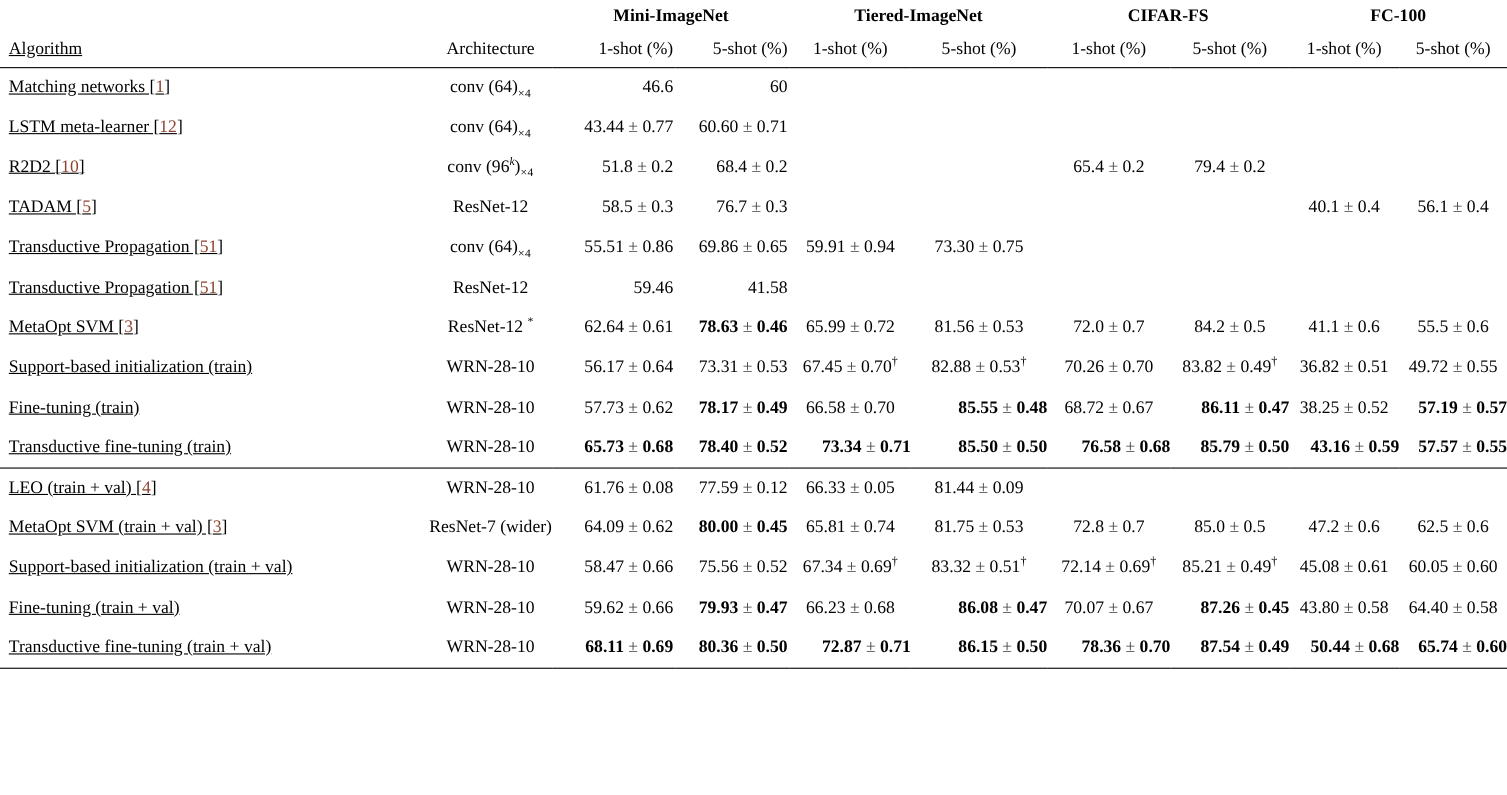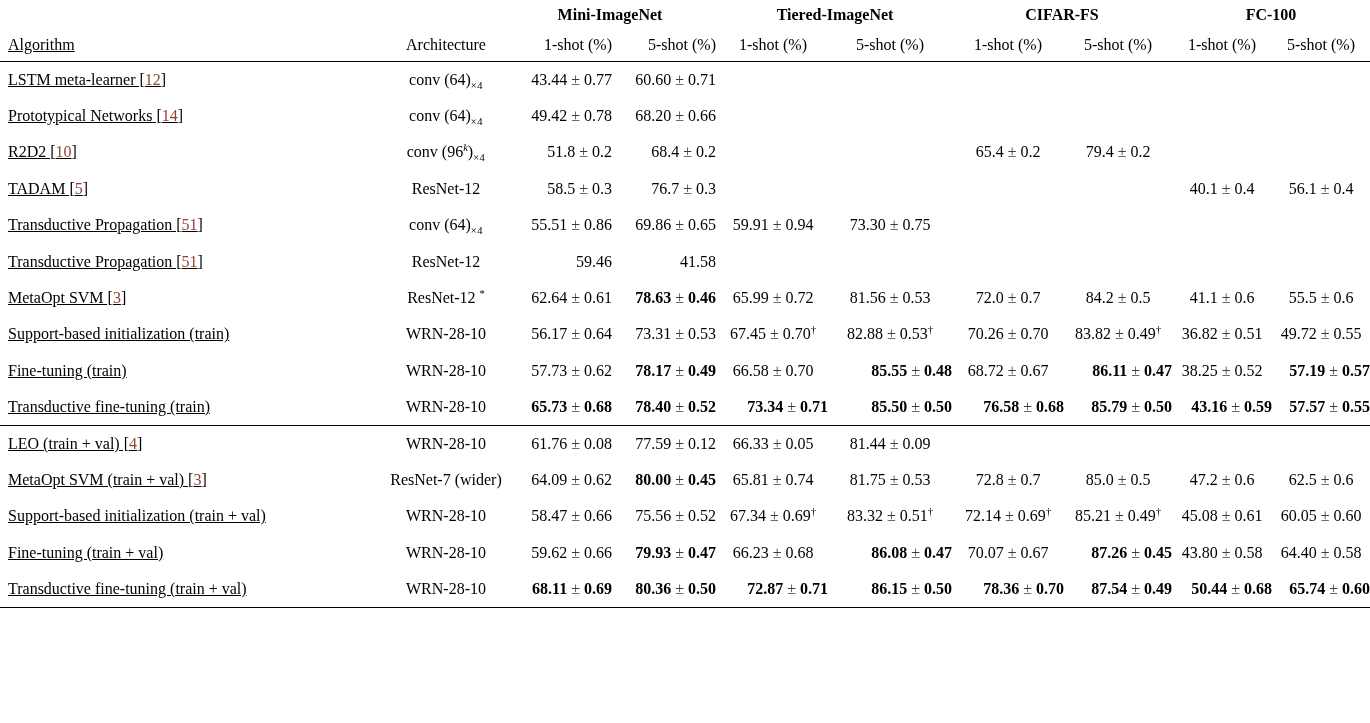--- a/index.html
+++ b/index.html
@@ -71,36 +71,36 @@
       <th class="ac">1-shot (%)</th>
       <th class="ac">5-shot (%)</th>
       <th class="ac">1-shot (%)</th>
       <th class="ac">5-shot (%)</th>
       <th class="ac">1-shot (%)</th>
       <th class="ac">5-shot (%)</th>
     </tr>
   </thead>
   <tbody class="section" id="sec1">
       <tr>
+        <td class="al">Matching networks [<span class="cite">1</span>]</td>
+        <td class="ac arch"><span>conv </span><span>(64)</span><sub>×4</sub></td>
+        <td class="ar">46.6</td>
+        <td class="ar">60</td>
+        <td class="ac"></td>
+        <td class="ac"></td>
+        <td class="ac"></td>
+        <td class="ac"></td>
+        <td class="ac"></td>
+        <td class="ac"></td>
+      </tr>
+      <tr>
         <td class="al">LSTM meta-learner [<span class="cite">12</span>]</td>
         <td class="ac arch"><span>conv </span><span>(64)</span><sub>×4</sub></td>
         <td class="ar">43.44 <span class="pm">±</span> 0.77</td>
         <td class="ar">60.60 <span class="pm">±</span> 0.71</td>
-        <td class="ac"></td>
-        <td class="ac"></td>
-        <td class="ac"></td>
-        <td class="ac"></td>
-        <td class="ac"></td>
-        <td class="ac"></td>
-      </tr>
-      <tr>
-        <td class="al">Prototypical Networks [<span class="cite">14</span>]</td>
-        <td class="ac arch"><span>conv </span><span>(64)</span><sub>×4</sub></td>
-        <td class="ar">49.42 <span class="pm">±</span> 0.78</td>
-        <td class="ar">68.20 <span class="pm">±</span> 0.66</td>
         <td class="ac"></td>
         <td class="ac"></td>
         <td class="ac"></td>
         <td class="ac"></td>
         <td class="ac"></td>
         <td class="ac"></td>
       </tr>
       <tr>
         <td class="al">R2D2 [<span class="cite">10</span>]</td>
         <td class="ac arch"><span>conv </span><span>(96</span><sup style="font-style: italic;">k</sup><span>)</span><sub>×4</sub></td>

